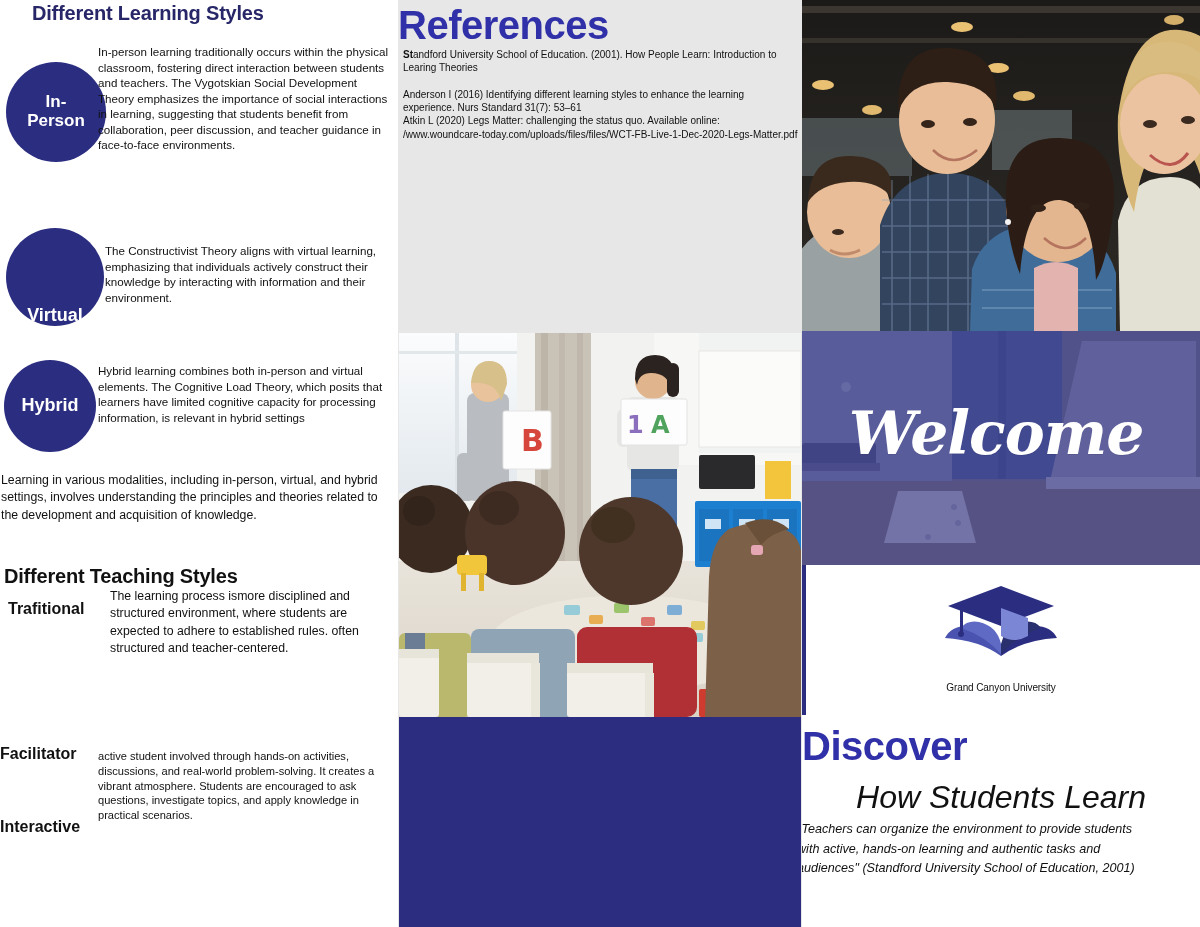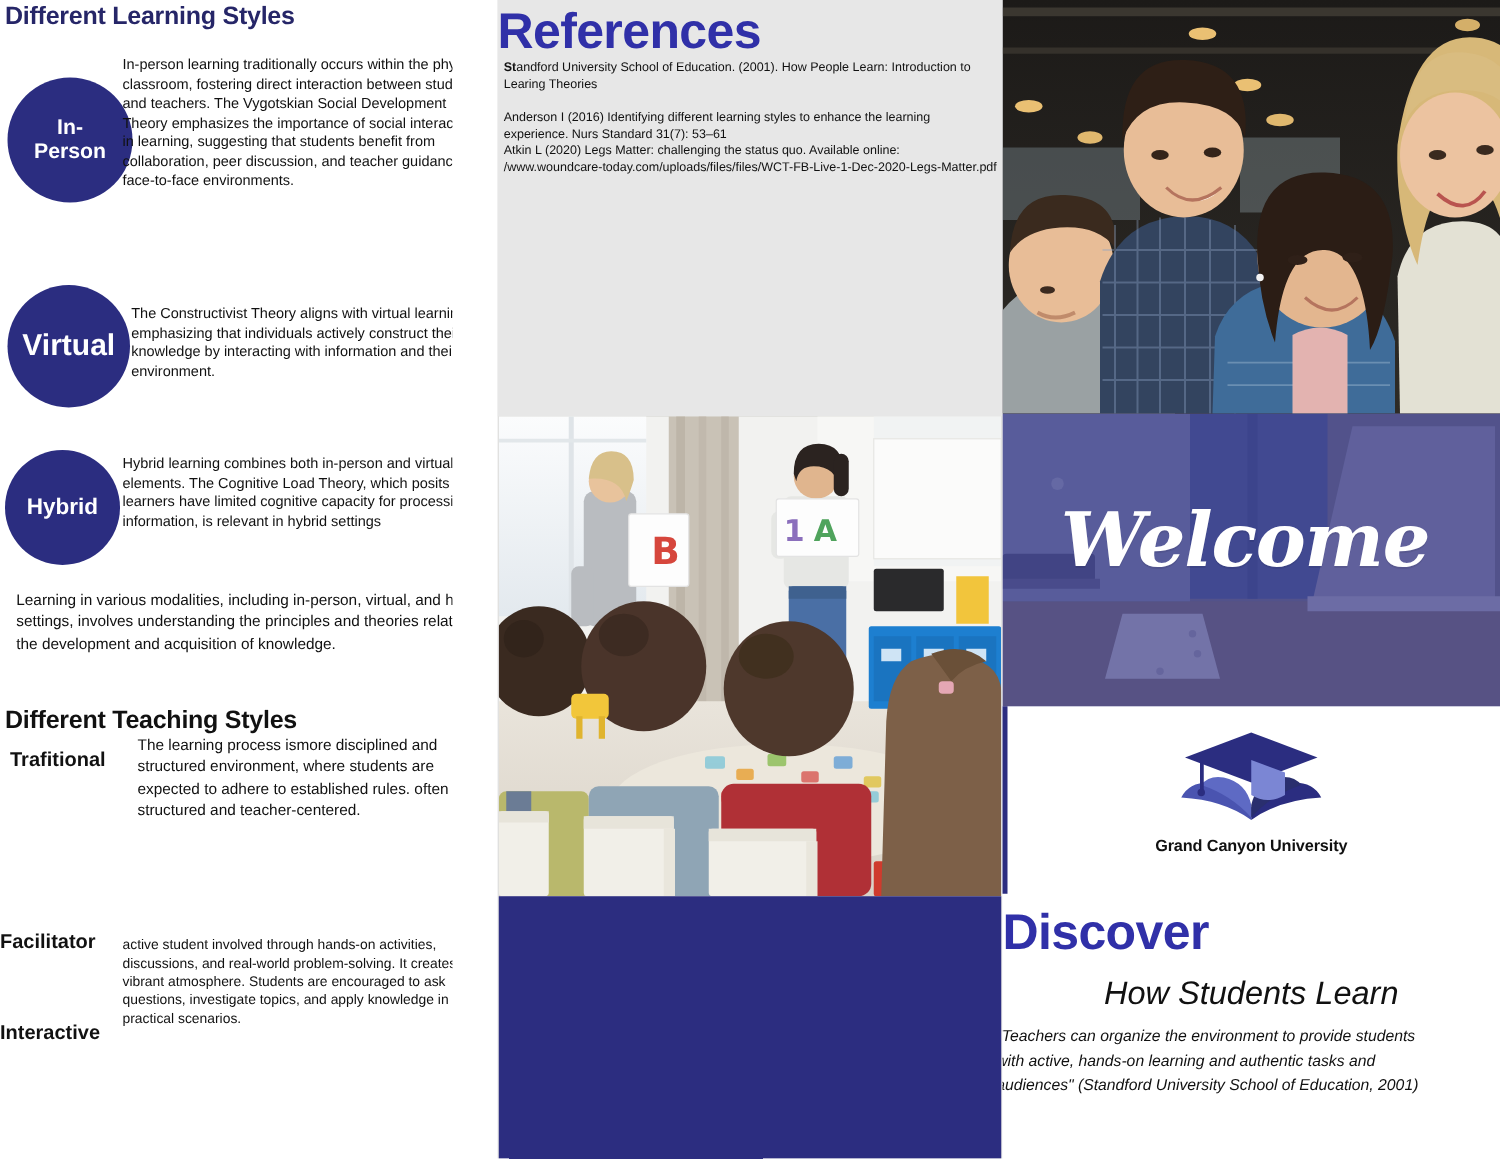--- a/index.html
+++ b/index.html
@@ -4,21 +4,21 @@
 <style>
   html,body{margin:0;padding:0;background:#fff;}
   body{
     width:1200px;height:927px;overflow:hidden;
     font-family:"Liberation Sans","DejaVu Sans",sans-serif;
     color:#111;
   }
   .page{position:relative;width:1200px;height:927px;overflow:hidden;background:#fff;}
 
   
-  .col-left{position:absolute;left:0;top:0;width:362px;height:927px;background:#fff;overflow:hidden;}
+  .col-left{position:absolute;left:0;top:0;width:362px;height:927px;background:#fff;overflow:hidden;padding-left:28px;}
   .h-section{
     font-size:20px;font-weight:bold;color:#262668;letter-spacing:-0.2px;
     margin:0;padding:2px 0 0 4px;line-height:1.15;
   }
   .h-section.black{color:#111;}
   .circle{
     position:absolute;border-radius:50%;background:#2b2d80;
     color:#fff;font-weight:bold;display:flex;align-items:center;justify-content:center;
     text-align:center;line-height:1.1;
   }
@@ -51,28 +51,28 @@
   .col-right{position:absolute;left:802px;top:0;width:398px;height:927px;background:#fff;overflow:hidden;}
   .photo-students{position:absolute;left:0;top:0;width:398px;height:331px;overflow:hidden;background:#24242c;}
   .welcome-panel{position:absolute;left:0;top:331px;width:398px;height:234px;overflow:hidden;background:#4a4a8c;}
   .welcome-word{
     position:absolute;left:0;top:72px;width:388px;text-align:center;
     font-family:"DejaVu Serif",serif;font-style:italic;font-weight:bold;
     font-size:60px;color:#fff;letter-spacing:-1px;line-height:1;
     text-shadow:0 1px 0 rgba(0,0,0,.08);
   }
   .logo-wrap{position:absolute;left:0;top:578px;width:398px;text-align:center;}
-  .logo-name{font-size:13px;font-weight:bold;color:#111;margin-top:0;letter-spacing:-0.1px;}
+  .logo-name{font-size:10px;font-weight:normal;color:#111;margin-top:14px;letter-spacing:-0.1px;}
   .discover{
     position:absolute;left:0;top:725px;width:398px;text-align:left;
     font-size:40px;font-weight:bold;color:#3030a8;line-height:1.05;letter-spacing:-0.5px;
   }
   .subhead{
     position:absolute;left:0;top:780px;width:398px;text-align:center;
-    font-size:26px;font-style:italic;color:#111;line-height:1.1;
+    font-size:32px;font-style:italic;color:#111;line-height:1.1;
   }
   .quote{
     position:absolute;left:-5px;top:820px;width:420px;
     font-size:12.6px;font-style:italic;color:#111;line-height:1.55;
     white-space:nowrap;
   }
   .sliver{position:absolute;left:-2px;top:565px;width:6px;height:150px;background:#2c2d80;}
 </style>
 </head>
 <body>
@@ -84,31 +84,31 @@
     <h1 class="h-section">Different Learning Styles</h1>
 
     <div class="circle" style="left:6px;top:62px;width:100px;height:100px;font-size:17px;">
       <span>
         <span>In-</span><br>
         <span>Person</span>
       </span>
     </div>
     <div class="lblock ltext" style="left:98px;top:44px;width:296px;"> In-person learning traditionally occurs within the physical classroom, fostering direct interaction between students and teachers. The Vygotskian Social Development Theory emphasizes the importance of social interactions in learning, suggesting that students benefit from collaboration, peer discussion, and teacher guidance in face-to-face environments.</div>
 
-    <div class="circle" style="left:6px;top:228px;width:98px;height:98px;font-size:24px;">
+    <div class="circle" style="left:6px;top:228px;width:98px;height:98px;font-size:18px;align-items:flex-end;">
       <span>Virtual</span>
     </div>
     <div class="lblock ltext" style="left:105px;top:243px;width:288px;">The Constructivist Theory aligns with virtual learning, emphasizing that individuals actively construct their knowledge by interacting with information and their environment.</div>
 
     <div class="circle" style="left:4px;top:360px;width:92px;height:92px;font-size:18px;">
       <span>Hybrid</span>
     </div>
     <div class="lblock ltext" style="left:98px;top:363px;width:296px;">Hybrid learning combines both in-person and virtual elements. The Cognitive Load Theory, which posits that learners have limited cognitive capacity for processing information, is relevant in hybrid settings</div>
 
-    <div class="lblock ltext md" style="left:13px;top:472px;width:388px;">Learning in various modalities, including in-person, virtual, and hybrid settings, involves understanding the principles and theories related to the development and acquisition of knowledge.</div>
+    <div class="lblock ltext md" style="left:1px;top:472px;width:388px;">Learning in various modalities, including in-person, virtual, and hybrid settings, involves understanding the principles and theories related to the development and acquisition of knowledge.</div>
 
     <h1 class="h-section black" style="position:absolute;left:0;top:563px;width:390px;">Different Teaching Styles</h1>
 
     <div class="tstyle-label" style="left:8px;top:600px;">Trafitional</div>
     <div class="lblock ltext md" style="left:110px;top:588px;width:285px;">The learning process ismore disciplined and structured environment, where students are expected to adhere to established rules. often structured and teacher-centered.</div>
 
     <div class="tstyle-label" style="left:0px;top:745px;">Facilitator</div>
 
     <div class="tstyle-label" style="left:0px;top:818px;">Interactive</div>
     <div class="lblock ltext sm" style="left:98px;top:749px;width:293px;"> active student involved through hands-on activities, discussions, and real-world problem-solving. It creates a vibrant atmosphere. Students are encouraged to ask questions, investigate topics, and apply knowledge in practical scenarios.</div>

